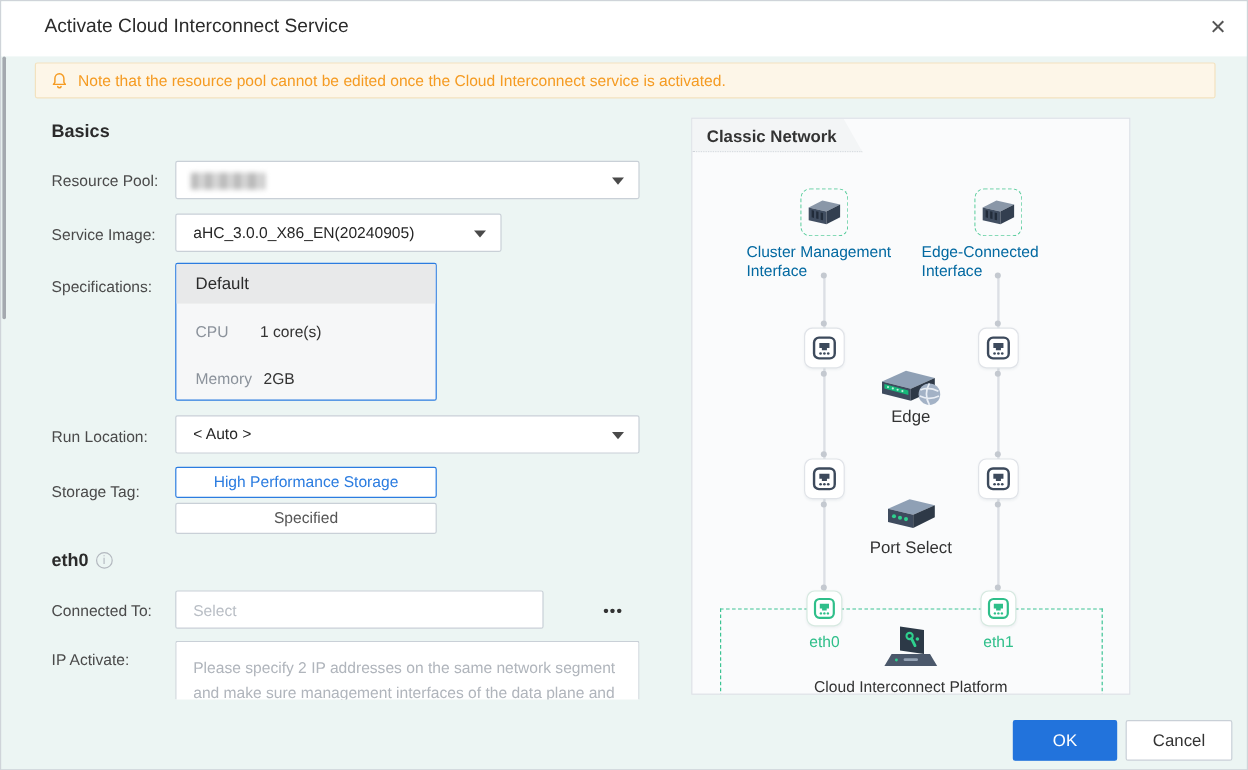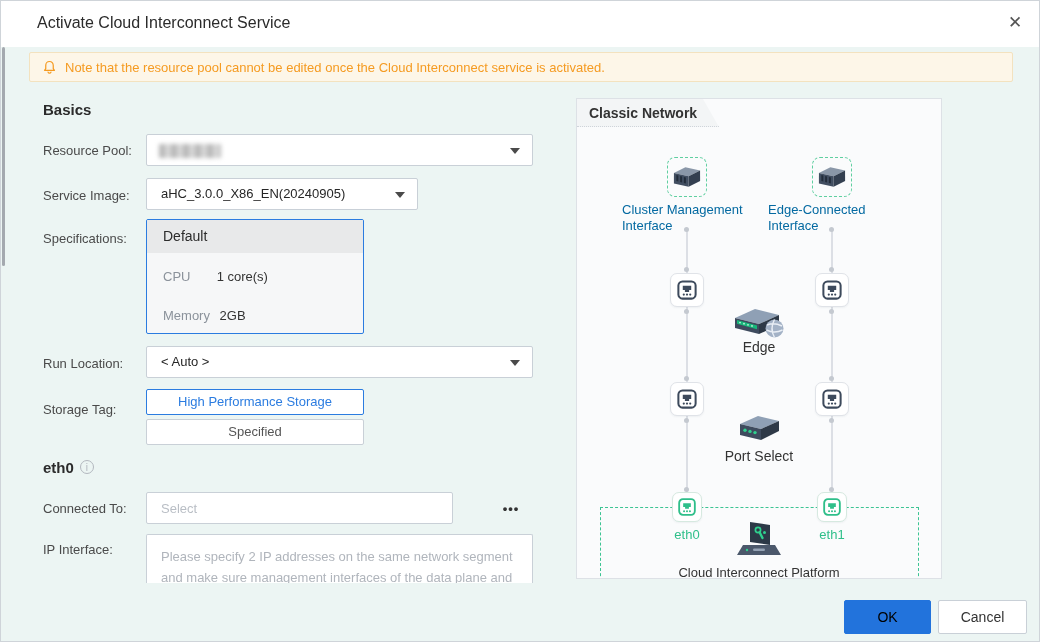--- a/index.html
+++ b/index.html
@@ -57,21 +57,21 @@
 
   .dashed-box { position:absolute; width:40px; height:40px; border:1px dashed #5fcfa0; border-radius:8px; display:flex; align-items:center; justify-content:center; background:#fafbfc; }
   .node-label { position:absolute; font-size:13px; color:#0369a1; line-height:16px; }
   .port-box { position:absolute; width:34px; height:34px; background:#fff; border:1px solid #e0e3e8; border-radius:7px; display:flex; align-items:center; justify-content:center; box-shadow:0 1px 2px rgba(40,60,80,.06); }
   .port-green { width:30px; height:30px; border-color:#d6e9e0; }
   .center-label { position:absolute; text-align:center; font-size:14px; color:#333; }
   .green-label { position:absolute; font-size:13px; color:#2fbf8a; text-align:center; }
   .green-zone { position:absolute; left:23px; top:408px; width:319px; height:120px; border:1px dashed #3cc493; }
 
   
-  .ok-btn { position:absolute; left:843px; top:599px; width:87px; height:34px; background:#2273dc; color:#000000; border:1px solid #2273dc; border-radius:2px; font-size:14px; cursor:pointer; }
+  .ok-btn { position:absolute; left:843px; top:599px; width:87px; height:34px; background:#2273dc; color:#ffffff; border:1px solid #2273dc; border-radius:2px; font-size:14px; cursor:pointer; }
   .cancel-btn { position:absolute; left:937px; top:599px; width:89px; height:34px; background:#fff; color:#333; border:1px solid #c9d0d7; border-radius:2px; font-size:14px; cursor:pointer; }
 </style>
 </head>
 <body>
 
 <div class="stage">
 
   <div class="titlebar">
     <div class="dialog-title">Activate Cloud Interconnect Service</div>
     <div class="close-btn">✕</div>
@@ -125,21 +125,21 @@
   <div class="btn tag-btn" style="top:418px; color:#555;">Specified</div>
 
   <div class="section-header" style="top:458px;">
     <span>eth0</span><span class="info-icon">i</span>
   </div>
 
   <div class="row-label" style="top:500px;">Connected To:</div>
   <input class="ctl input-like" style="top: 491px;" placeholder="Select">
   <button class="more-btn">•••</button>
 
-  <div class="row-label" style="top:541px;">IP Interface:</div>
+  <div class="row-label" style="top:541px;">IP Activate:</div>
   <textarea class="ip-area" placeholder="Please specify 2 IP addresses on the same network segment and make sure management interfaces of the data plane and" style=""></textarea>
 
   <div class="panel">
     <div class="panel-tab">Classic Network</div>
 
     <div class="vline" style="left:109px; top:130px; height:265px;"></div>
     <div class="vline" style="left:254px; top:130px; height:265px;"></div>
     <div class="dot" style="left:107px; top:128px;"></div>
     <div class="dot" style="left:252px; top:128px;"></div>
     <div class="dot" style="left:107px; top:168px;"></div>

